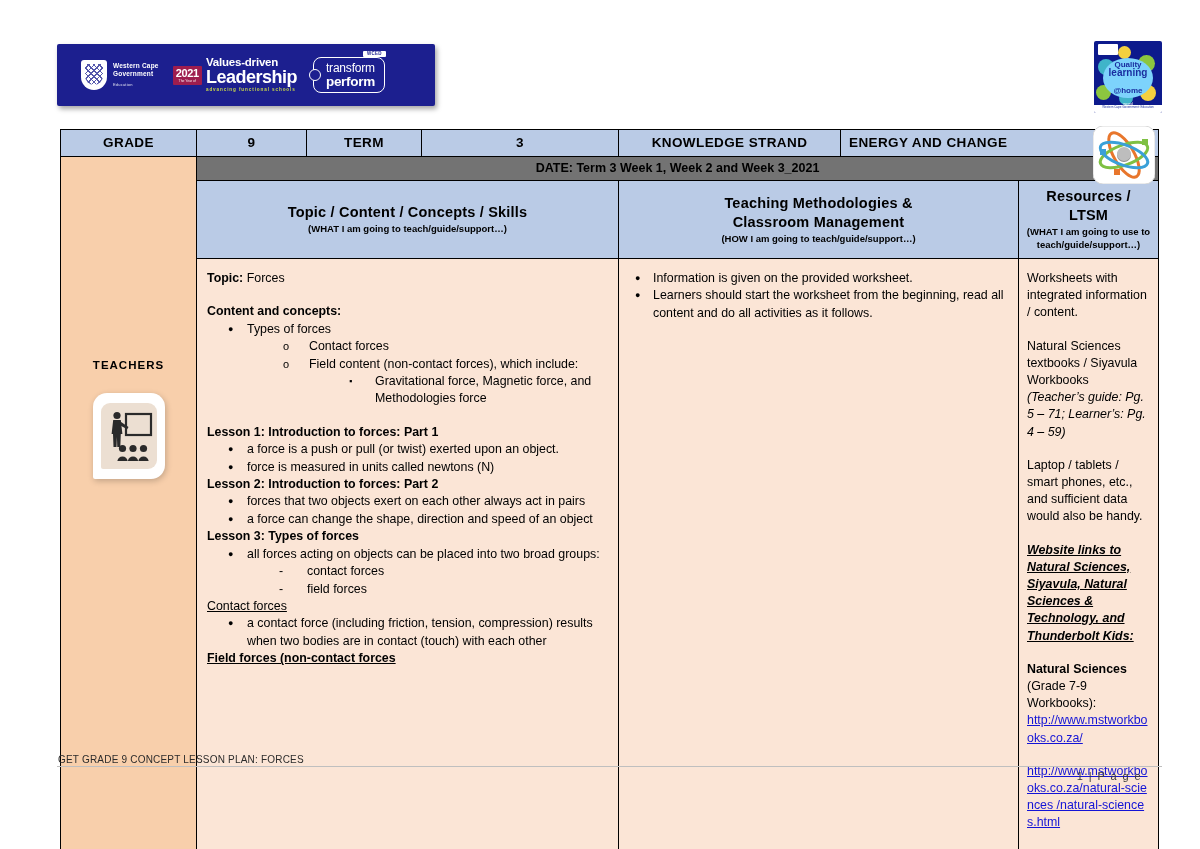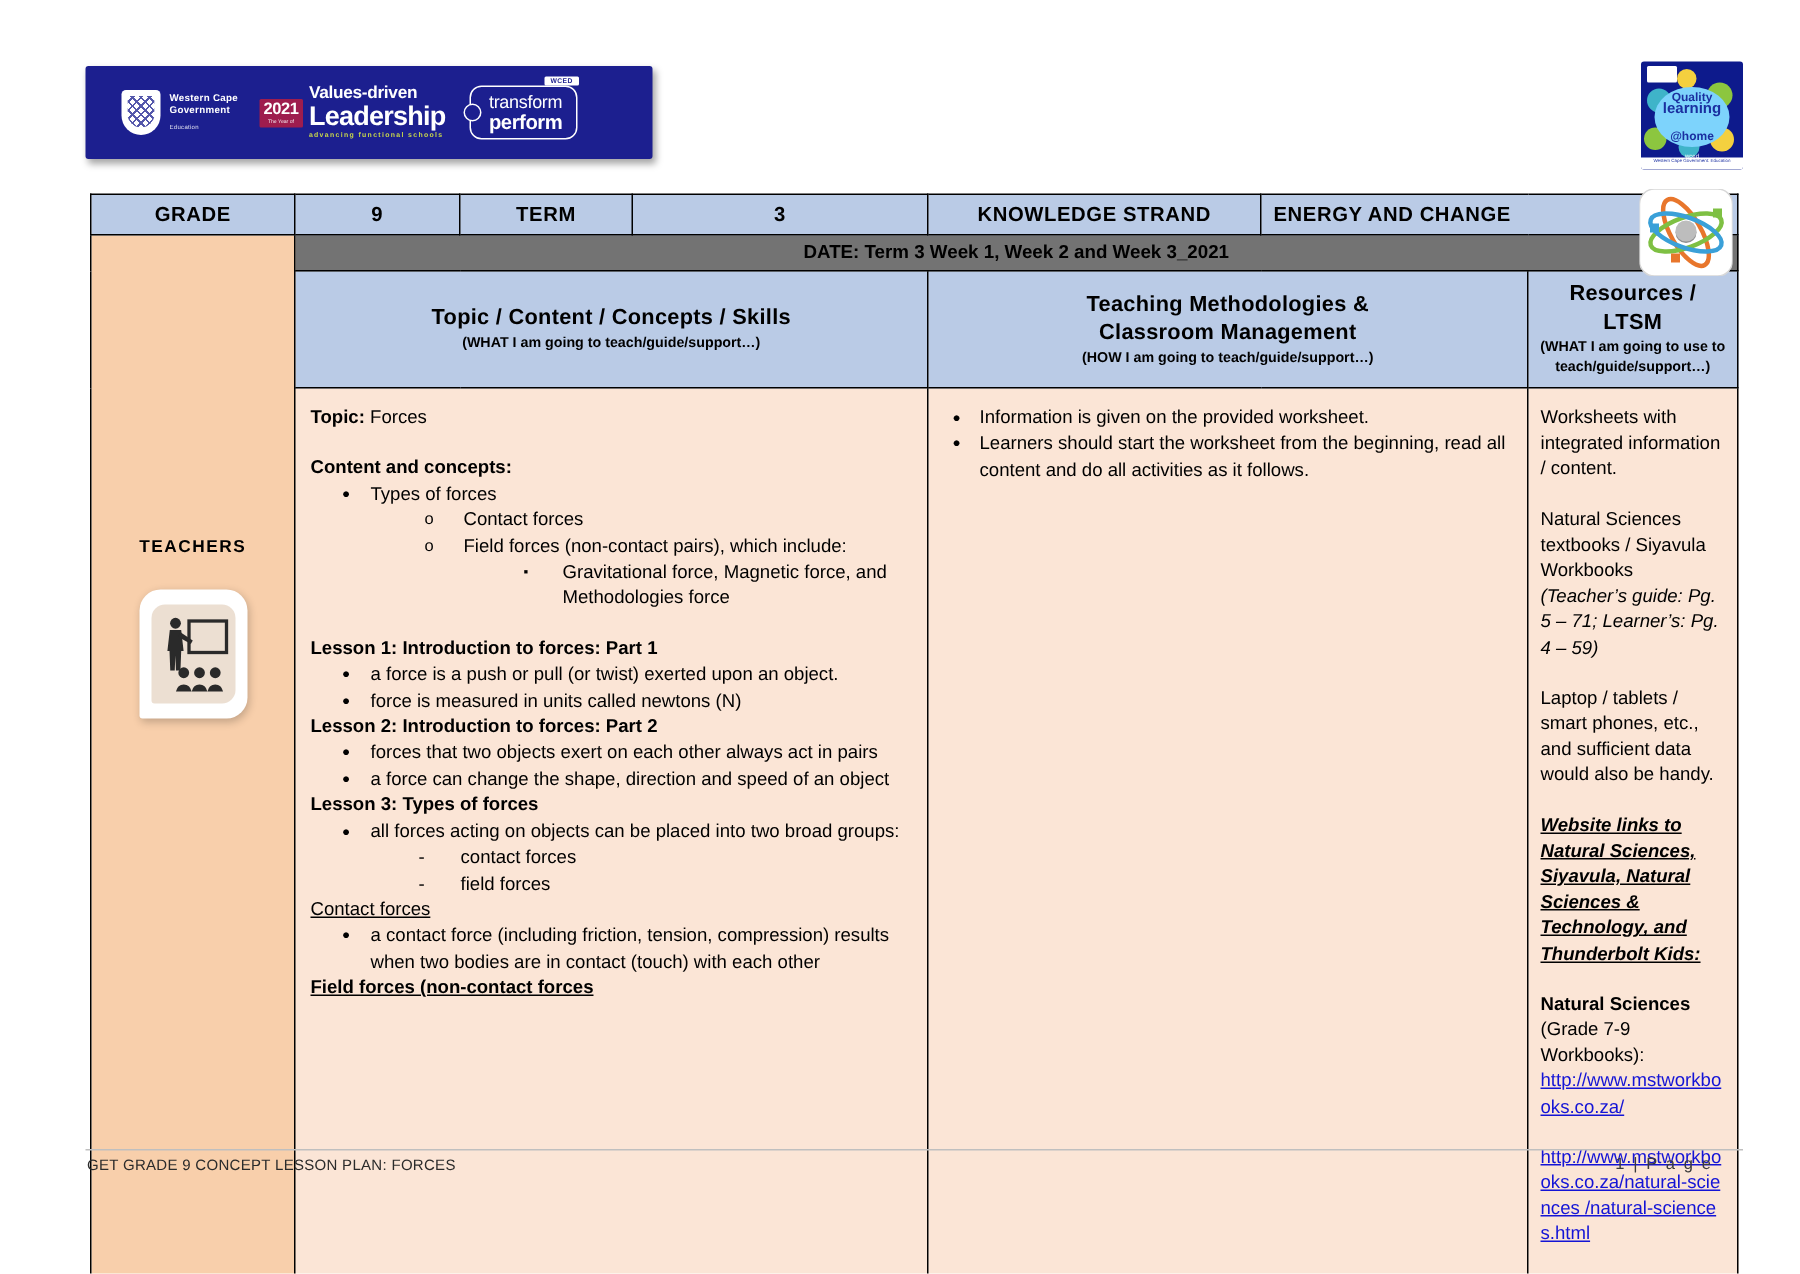--- a/index.html
+++ b/index.html
@@ -324,21 +324,21 @@
   }
   .page-num {
     position: absolute;
     right: 58px; top: 770px;
     font-size: 11px;
     letter-spacing: 1.4px;
     color: #3a3a3a;
   }
   .footer-text {
     position: absolute;
-    left: 58px; top: 772px;
+    left: 58px; top: 754px;
     font-size: 10px;
     letter-spacing: .2px;
     color: #2b2b2b;
   }
 </style>
 </head>
 <body>
 
 <div class="page">
 
@@ -470,21 +470,21 @@
 
         <div class="b">Content and concepts:</div>
         <ul class="lvl1">
           <li>
             <span>Types of forces</span>
             <ul class="lvl2">
               <li>
                 <span>Contact forces</span>
               </li>
               <li>
-                <span>Field forces (non-contact pairs), which include:</span>
+                <span>Field content (non-contact forces), which include:</span>
                 <ul class="lvl3">
                   <li>
                     <span>Gravitational force, Magnetic force, and Methodologies force</span>
                   </li>
                 </ul>
               </li>
             </ul>
           </li>
         </ul>
 

